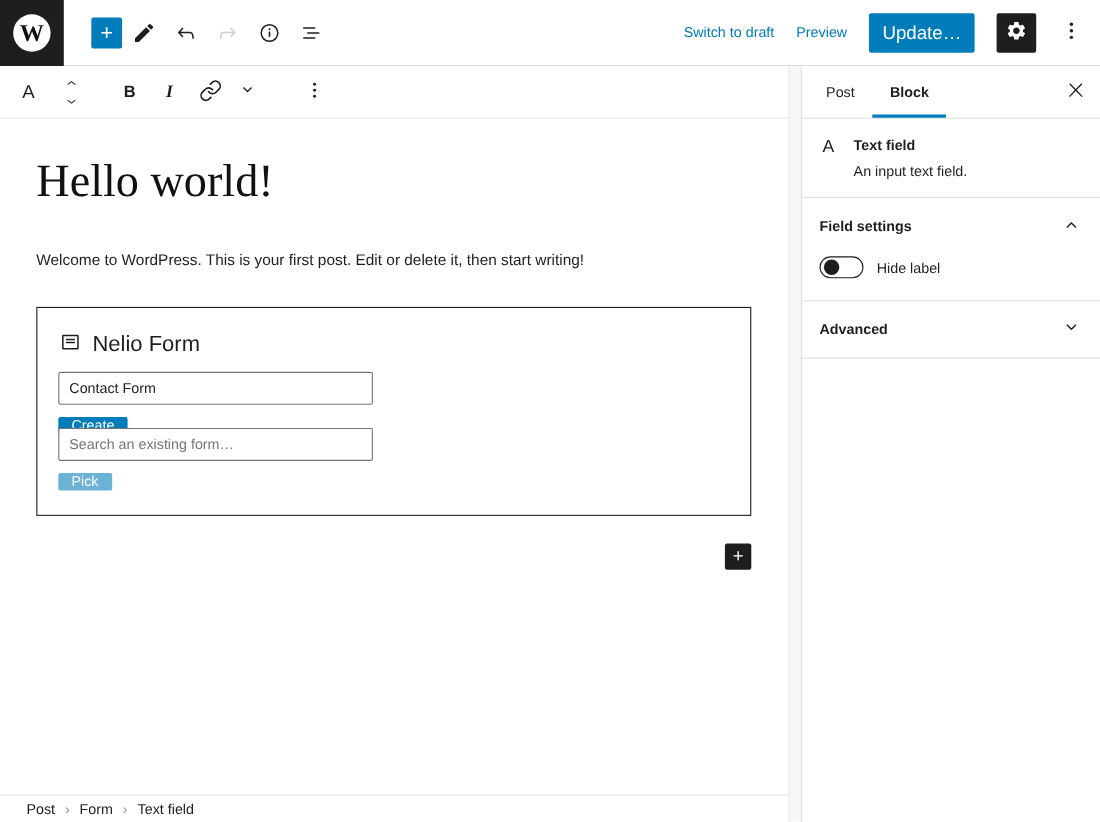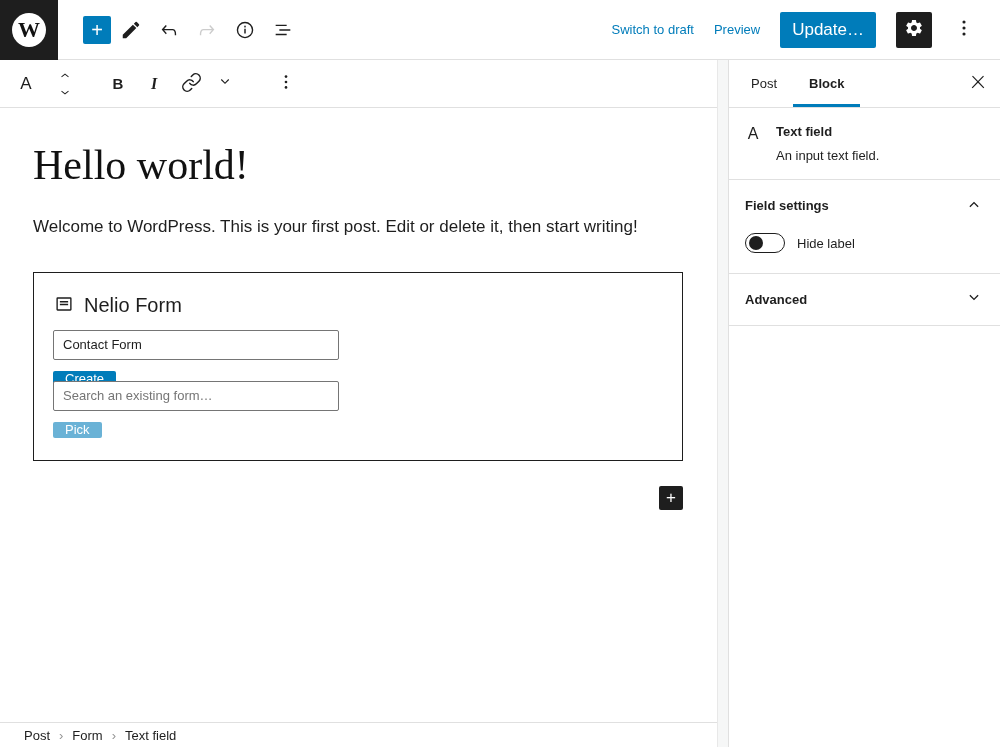--- a/index.html
+++ b/index.html
@@ -9,21 +9,21 @@
 
   
   .topbar { height:60px; min-height:60px; display:flex; align-items:center; border-bottom:1px solid #e0e0e0; background:#fff; }
   .wp-logo-btn { width:58px; height:60px; background:#1e1e1e; display:flex; align-items:center; justify-content:center; cursor:pointer; }
   .wp-logo-circle { width:34px; height:34px; border-radius:50%; background:#fff; color:#111; display:flex; align-items:center; justify-content:center; font-family:"Liberation Serif", serif; font-size:22px; font-weight:bold; }
   .inserter-btn { width:28px; height:28px; margin-left:25px; background:#007cba; color:#fff; border:none; border-radius:2px; font-size:20px; line-height:1; display:flex; align-items:center; justify-content:center; cursor:pointer; }
   .tb-icon-btn { width:36px; height:36px; margin-left:2px; background:none; border:none; display:flex; align-items:center; justify-content:center; color:#1e1e1e; cursor:pointer; }
   .tb-icon-btn.disabled { color:#cccccc; cursor:default; }
   .tb-icon-btn svg { display:block; }
   .mirror { transform:scaleX(-1); }
-  .topbar-right { margin-left:auto; display:flex; align-items:center; gap:20px; padding-right:24px; }
+  .topbar-right { margin-left:auto; display:flex; align-items:center; gap:20px; padding-right:14px; }
   .tb-link { font-size:13px; color:#007cba; background:none; border:none; cursor:pointer; text-decoration:none; }
   .update-btn { height:36px; padding:0 12px; background:#007cba; color:#fff; border:none; border-radius:2px; font-size:17px; cursor:pointer; }
   .settings-btn { width:36px; height:36px; background:#1e1e1e; color:#fff; border:none; border-radius:2px; display:flex; align-items:center; justify-content:center; cursor:pointer; }
   .more-btn { width:24px; height:36px; background:none; border:none; color:#1e1e1e; display:flex; align-items:center; justify-content:center; cursor:pointer; }
 
   
   .body { flex:1; display:flex; min-height:0; }
   .editor { width:717px; display:flex; flex-direction:column; background:#fff; }
 
   
@@ -34,21 +34,21 @@
   .bt-mover svg { display:block; }
   .bt-b { width:36px; margin-left:18px; font-size:15px; font-weight:bold; }
   .bt-i { width:36px; font-size:16px; font-style:italic; font-family:"Liberation Serif", serif; font-weight:bold; }
   .bt-link { width:38px; }
   .bt-caret { width:30px; }
   .bt-more { width:40px; margin-left:26px; }
 
   
   .canvas { flex:1; overflow:hidden; padding:33px 0 0 33px; background:#fff; position:relative; }
   .post-title { font-family:"Liberation Serif", serif; font-size:42px; font-weight:400; color:#111; }
-  .post-paragraph { margin-top:24px; width:632px; font-size:17px; line-height:1.7; color:#1e1e1e; }
+  .post-paragraph { margin-top:36px; width:632px; font-size:14px; line-height:1.7; color:#1e1e1e; }
 
   .nelio-box { margin-top:30px; width:650px; border:1px solid #1e1e1e; background:#fff; padding:20px 19px 22px; }
   .nelio-head { display:flex; align-items:center; gap:9px; }
   .nelio-title { font-size:20px; color:#1e1e1e; }
   .nelio-desc { margin-top:15px; font-size:13px; color:#1e1e1e; }
   .nelio-body { margin-top:11px; display:flex;flex-direction:column; }
   .nelio-col { width:286px; display:flex; flex-direction:column; align-items:flex-start; }
   .nelio-divider { width:1px; background:#1e1e1e; margin:-4px 21px -2px; }
   .nelio-input { width:286px; height:30px; border:1px solid #757575; border-radius:2px; padding:0 9px; font-size:13px; font-family:"Liberation Sans", sans-serif; color:#1e1e1e; background:#fff; }
   .nelio-input::placeholder { color:#757575; }

